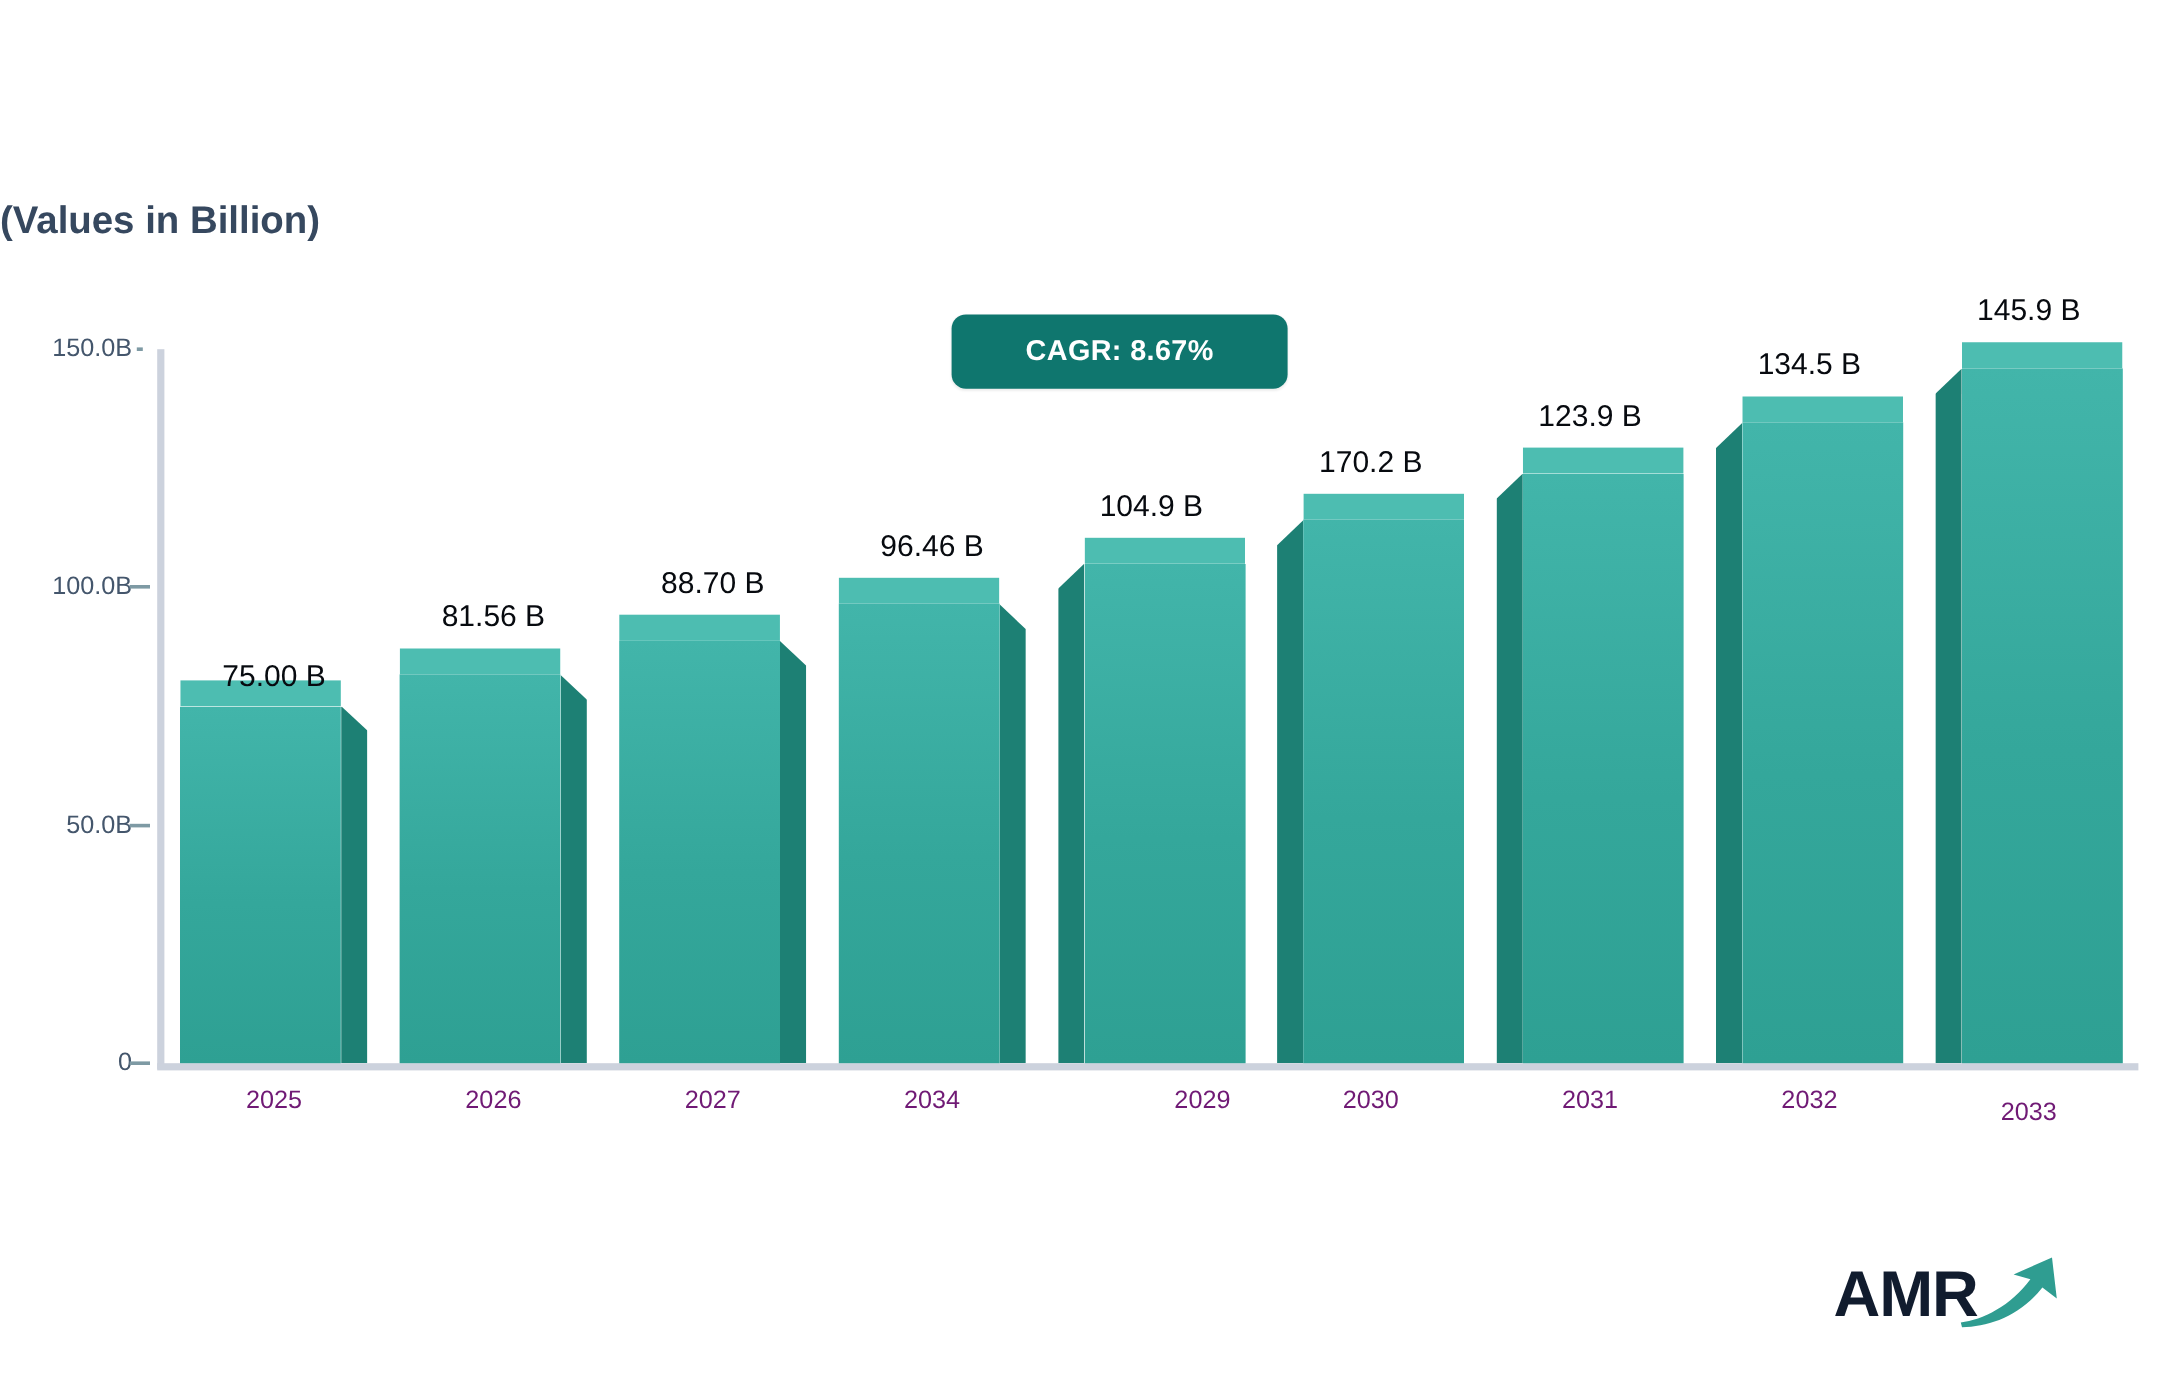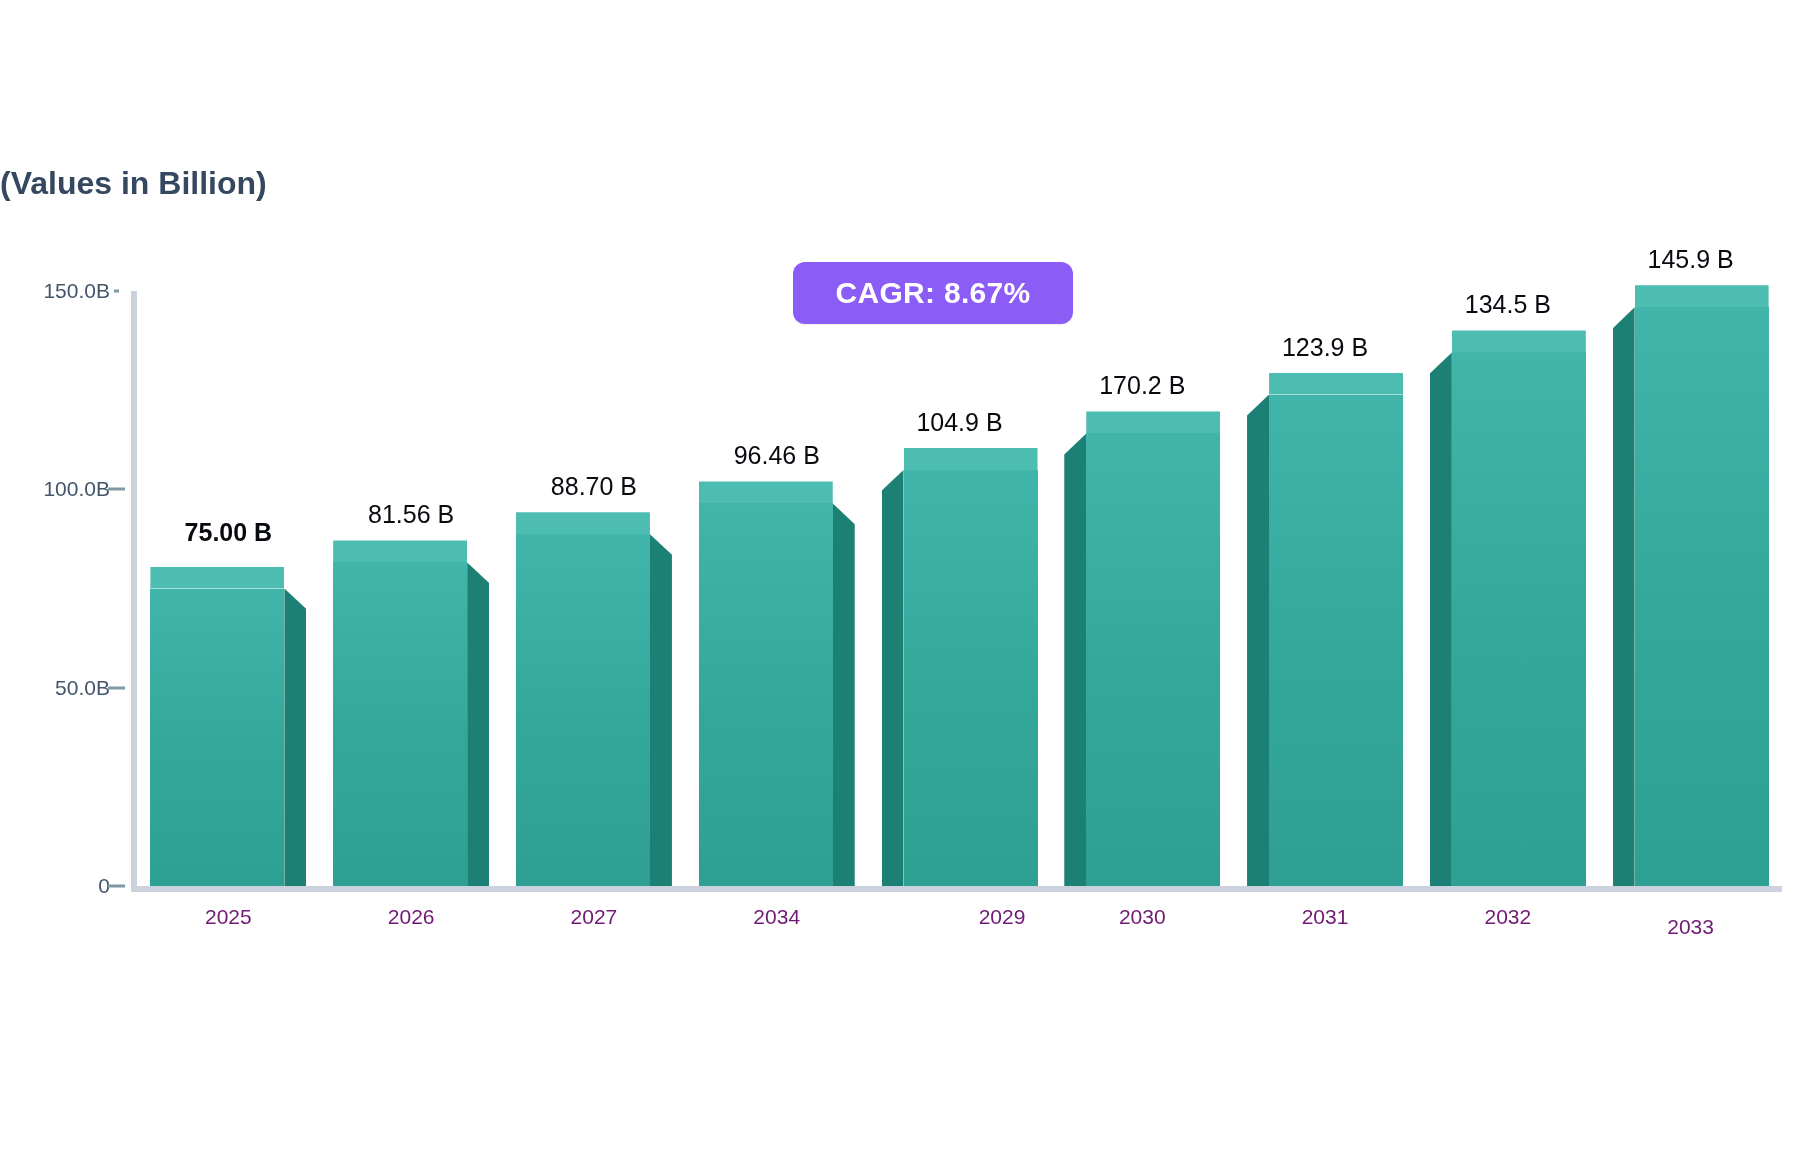--- a/index.html
+++ b/index.html
@@ -34,26 +34,26 @@
   }
 
   
   .cagr-badge{
     position:absolute;
     left:793px;
     top:262px;
     width:280px;
     height:62px;
     border-radius:12px;
-    background:#8b5cf6;
+    background:#0f766e;
     display:flex;
     align-items:center;
     justify-content:center;
     color:#ffffff;
-    font-size:30px;
+    font-size:24px;
     font-weight:bold;
     letter-spacing:0.3px;
     box-shadow:0 1px 2px rgba(0,0,0,0.07);
   }
 
   
   .plot{
     position:absolute;
     left:0;top:0;width:1800px;height:1156px;
   }
@@ -179,21 +179,21 @@
         <div class="ytick-mark" style="top: 489.333px;"></div>
         <div class="ytick-label" style="top: 291px;">150.0B</div>
         <div class="ytick-mark" style="top: 291px; height: 3px; width: 5px; left: 114px;"></div>
       </div>
     <div id="bars">
         <div class="bar-group" style="left: 150.389px; top: 566.5px; width: 156px; height: 319.5px; bottom: auto;">
           <div class="bar-side" style="width: 22px; height: 297.5px; bottom: 0px; left: 134px; clip-path: polygon(0px 0px, 100% 6.89%, 100% 100%, 0px 100%); top: 22px; position: absolute;"></div>
           <div class="bar-top" style="width: 134px; height: 22px; left: 0px; top: 0px; clip-path: polygon(0px 0px, 100% 0px, 100% 100%, 0px 100%);"></div>
           <div class="bar-face" style="width: 134px; height: 297.5px; left: 0px; bottom: 0px;"></div>
         </div>
-        <div class="bar-value" style="position: absolute; left: 228.389px; top: 518px; font-weight: bold;">75.00 B</div>
+        <div class="bar-value" style="position: absolute; left: 228.389px; top: 550px;">75.00 B</div>
         <div class="bar-group" style="left: 333.167px; top: 540.479px; width: 156px; height: 345.521px; bottom: auto;">
           <div class="bar-side" style="width: 22px; height: 323.521px; bottom: 0px; left: 134px; clip-path: polygon(0px 0px, 100% 6.37%, 100% 100%, 0px 100%); top: 22px; position: absolute;"></div>
           <div class="bar-top" style="width: 134px; height: 22px; left: 0px; top: 0px; clip-path: polygon(0px 0px, 100% 0px, 100% 100%, 0px 100%);"></div>
           <div class="bar-face" style="width: 134px; height: 323.521px; left: 0px; bottom: 0px;"></div>
         </div>
         <div class="bar-value" style="position: absolute; left: 411.167px; top: 500.479px;">81.56 B</div>
         <div class="bar-group" style="left: 515.944px; top: 512.157px; width: 156px; height: 373.843px; bottom: auto;">
           <div class="bar-side" style="width: 22px; height: 351.843px; bottom: 0px; left: 134px; clip-path: polygon(0px 0px, 100% 5.88%, 100% 100%, 0px 100%); top: 22px; position: absolute;"></div>
           <div class="bar-top" style="width: 134px; height: 22px; left: 0px; top: 0px; clip-path: polygon(0px 0px, 100% 0px, 100% 100%, 0px 100%);"></div>
           <div class="bar-face" style="width: 134px; height: 351.843px; left: 0px; bottom: 0px;"></div>
@@ -242,14 +242,20 @@
         <div class="xtick-label" style="left: 593.944px;">2027</div>
         <div class="xtick-label" style="left: 776.722px;">2034</div>
         <div class="xtick-label" style="left: 1002px;">2029</div>
         <div class="xtick-label" style="left: 1142.28px;">2030</div>
         <div class="xtick-label" style="left: 1325.06px;">2031</div>
         <div class="xtick-label" style="left: 1507.83px;">2032</div>
         <div class="xtick-label" style="left: 1690.61px; margin-top: 10px;">2033</div>
       </div>
   </div>
 
+  <div class="amr-logo">
+    <div class="amr-text">AMR</div>
+    <svg class="amr-arrow" viewBox="0 0 86 62">
+      <path d="M2 56 C20 54, 44 42, 60 20 L46 16 L78 2 L82 36 L70 27 C52 50, 26 60, 3 60 Z" fill="#2f9d91"></path>
+    </svg>
+  </div>
 
 </div>
 
 </body></html>

